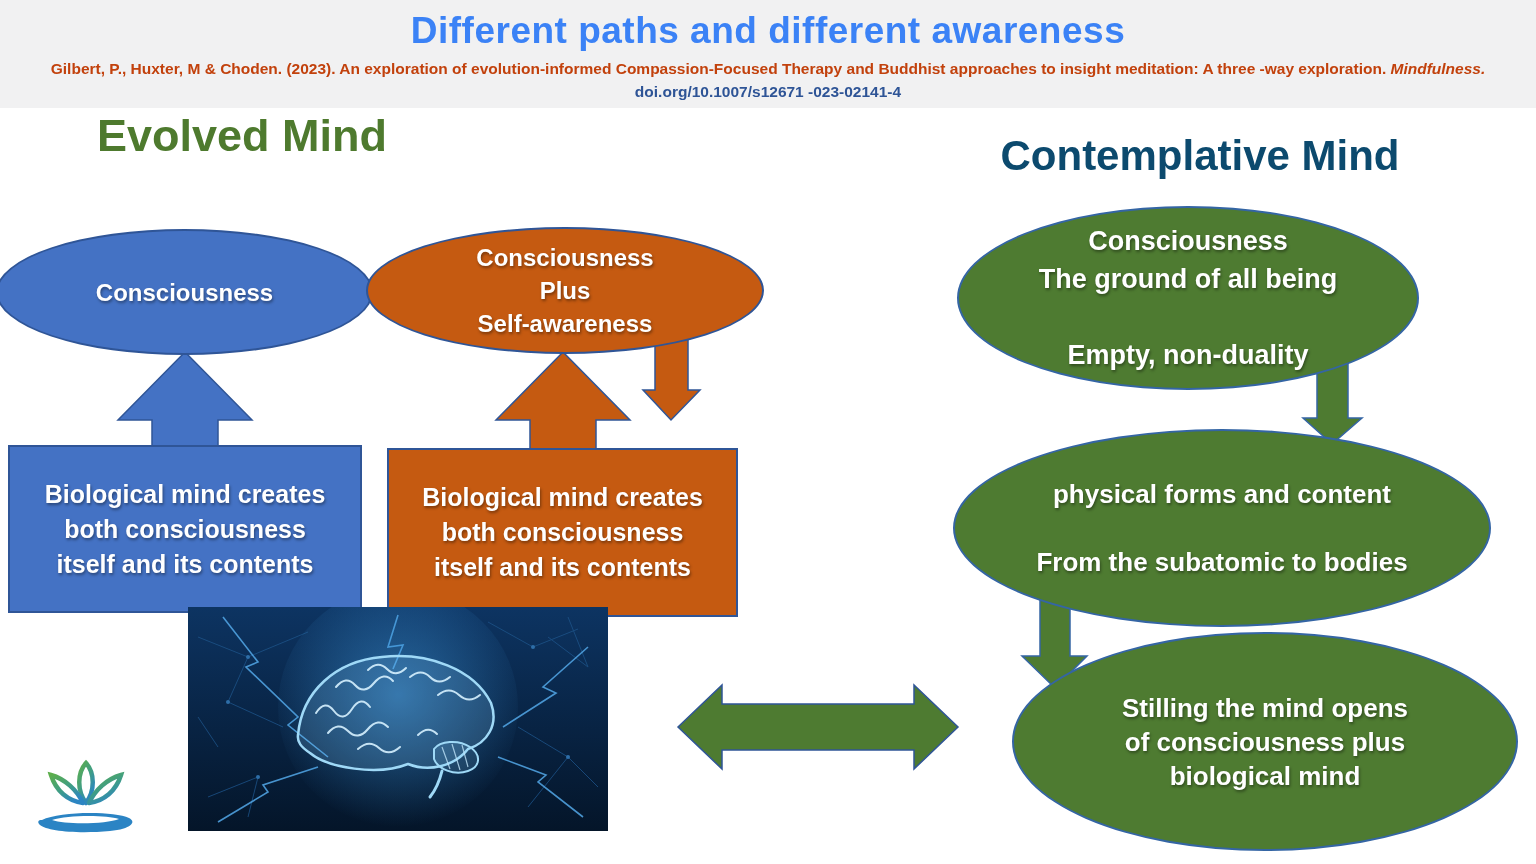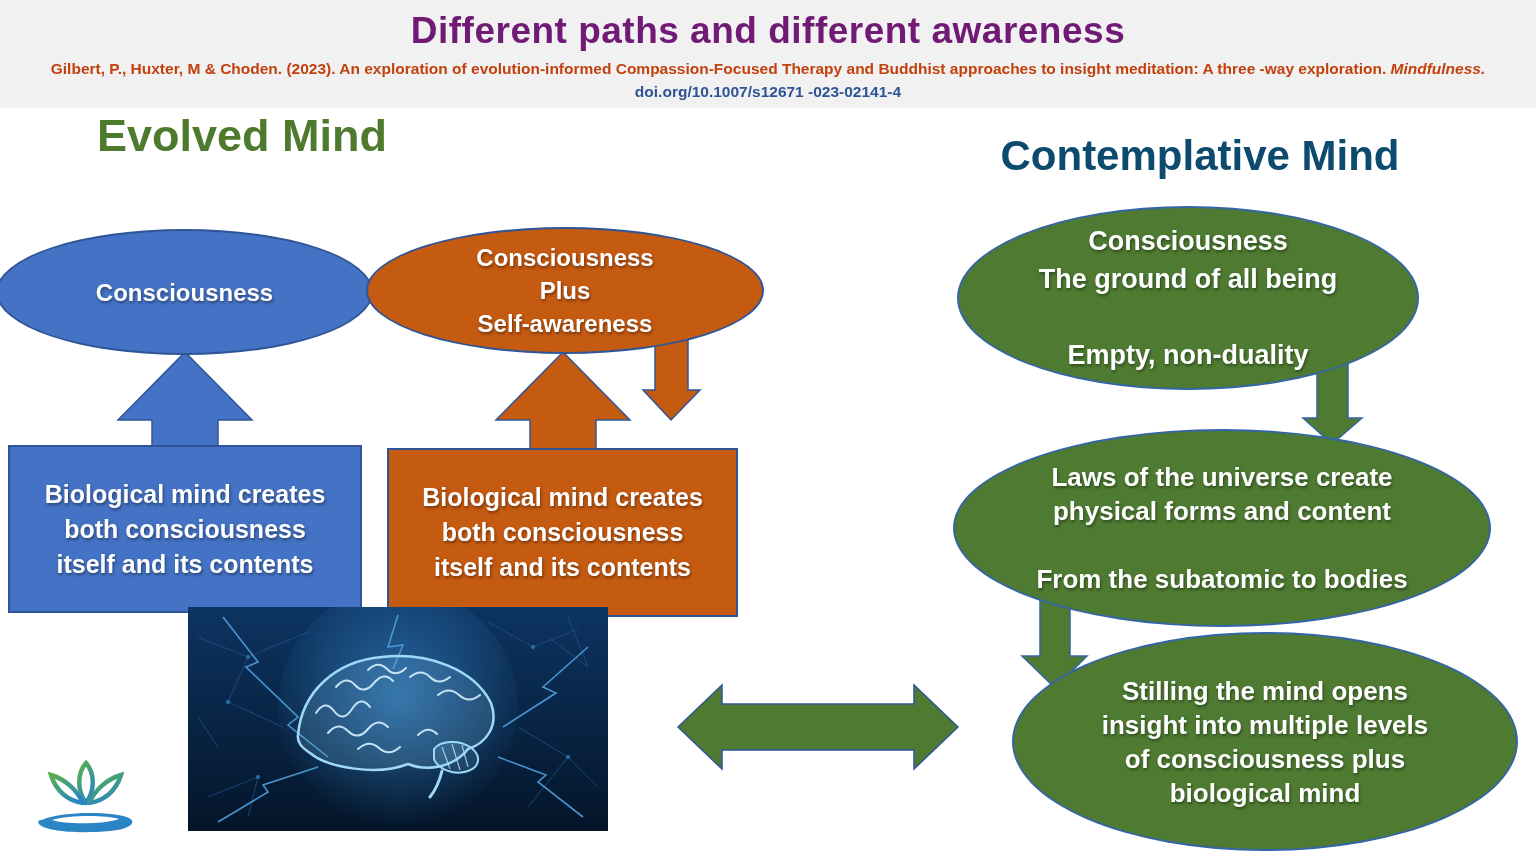--- a/index.html
+++ b/index.html
@@ -4,21 +4,21 @@
 <style>
   html,body{margin:0;padding:0;background:#fff;}
   #slide{
     position:relative;width:1536px;height:864px;overflow:hidden;
     background:#ffffff;font-family:"Liberation Sans",sans-serif;
   }
   
   .header-band{position:absolute;left:0;top:0;width:1536px;height:108px;background:#f1f1f2;}
   .slide-title{
     position:absolute;left:0;top:10px;width:1536px;text-align:center;
-    font-size:37px;font-weight:bold;color:#701a75;letter-spacing:.5px;
+    font-size:37px;font-weight:bold;color:#3b82f6;letter-spacing:.5px;
   }
   .citation{
     position:absolute;left:20px;top:60px;width:1496px;text-align:center;
     font-size:15.5px;font-weight:bold;color:#c2410c;
   }
   .citation .journal{font-style:italic;}
   .doi{
     position:absolute;left:0;top:83px;width:1536px;text-align:center;
     font-size:15.5px;font-weight:bold;color:#2e5496;
   }
@@ -105,29 +105,27 @@
   </div>
 
   <div class="shape ellipse green-fill el-green1 t27">
     <div class="line">Consciousness</div>
     <div class="line">The ground of all being</div>
     <div class="sp38"></div>
     <div class="line">Empty, non-duality</div>
   </div>
 
   <div class="shape ellipse green-fill el-green2 t26">
-    <div class="line">Laws of the universe create</div>
     <div class="line">physical forms and content</div>
     <div class="sp34"></div>
     <div class="line">From the subatomic to bodies</div>
   </div>
 
   <div class="shape ellipse green-fill el-green3 t26">
     <div class="line">Stilling the mind opens</div>
-    <div class="line">insight into multiple levels</div>
     <div class="line">of consciousness plus</div>
     <div class="line">biological mind</div>
   </div>
 
   <svg class="brain" viewBox="0 0 420 224">
     <defs>
       <linearGradient id="bgGrad" x1="0" y1="0" x2="0" y2="1">
         <stop offset="0" stop-color="#0d3462"></stop>
         <stop offset="1" stop-color="#041529"></stop>
       </linearGradient>

